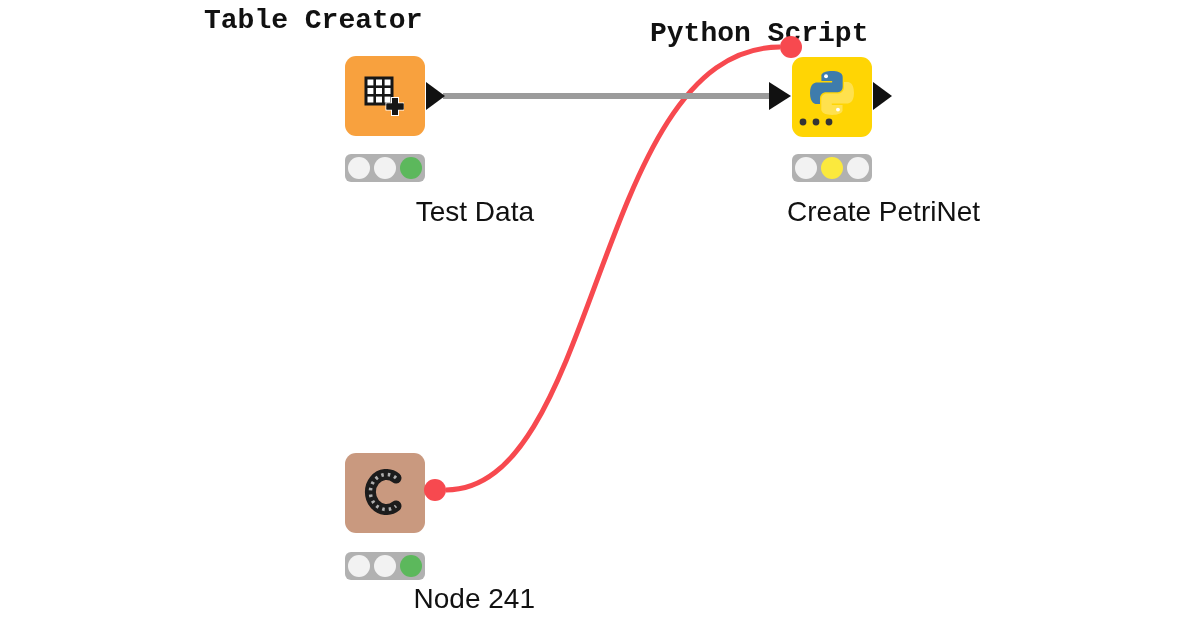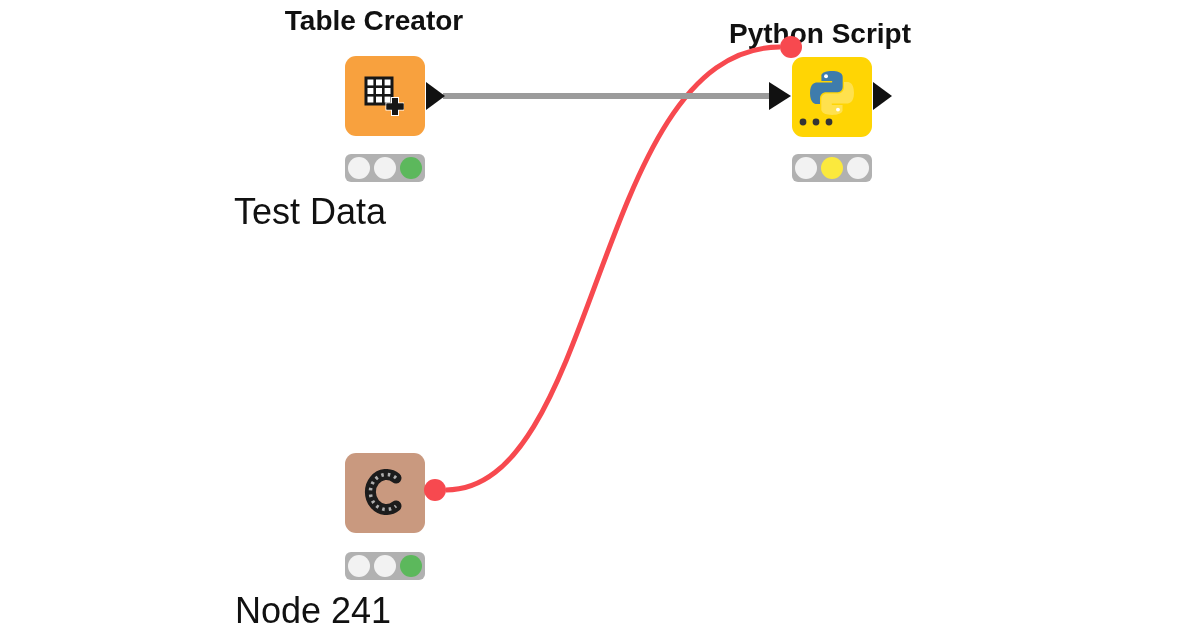--- a/index.html
+++ b/index.html
@@ -6,28 +6,29 @@
   .canvas {
     position: relative;
     width: 1200px; height: 630px;
     background: var(--canvas-bg, #fff);
     font-family: "Liberation Sans", sans-serif;
     overflow: hidden;
   }
   .node-title {
     position: absolute;
     font-size: 28px; font-weight: bold; line-height: 38px;
-    text-align: center; white-space: pre-line;
+    text-align: left; white-space: pre-line;
     color: var(--text, #111);
     width: 340px;
+    font-family: Liberation Mono, monospace;
   }
   .node-label {
     position: absolute;
-    font-size: 36px; line-height: 30px;
-    text-align: left;
+    font-size: 28px; line-height: 30px;
+    text-align: right;
     color: var(--text, #111);
     width: 300px;
   }
   .node-body {
     position: absolute;
     width: 80px; height: 80px;
     border-radius: 11px;
   }
   .node-body svg { position: absolute; }
   .traffic {
@@ -91,36 +92,37 @@
       <circle cx="31" cy="5" r="3.4" fill="#343434"></circle>
     </svg>
   </div>
 
   <div class="traffic" style="left:792px; top:154px;">
     <span class="light" style="background: rgb(242, 242, 242);"></span>
     <span class="light" style="background: rgb(251, 233, 61);"></span>
     <span class="light" style="background: rgb(242, 242, 242);"></span>
   </div>
 
+  <div class="node-label" style="left:680px; top:197px;">Create PetriNet</div>
 
 
   <div class="node-body" style="left:345px; top:453px; background: var(--node-tan);">
     <svg width="44" height="46" viewBox="0 0 44 46" style="left:18px; top:16px;">
       <path d="M33 9 A16 17.5 0 1 0 33 37" fill="none" stroke="#1c1c1c" stroke-width="11" stroke-linecap="round"></path>
       <path d="M33 9 A16 17.5 0 1 0 33 37" fill="none" stroke="#c8c8c8" stroke-width="3.5" stroke-dasharray="2.5 4" opacity="0.85"></path>
     </svg>
   </div>
 
   <div class="traffic" style="left:345px; top:552px;">
     <span class="light" style="background: rgb(242, 242, 242);"></span>
     <span class="light" style="background: rgb(242, 242, 242);"></span>
     <span class="light" style="background: rgb(92, 184, 92);"></span>
   </div>
 
-  <div class="node-label" style="left:235px; top:596px;">Node 241</div>
+  <div class="node-label" style="left:235px; top:584px;">Node 241</div>
 
   <svg class="wire-layer" width="1200" height="630" viewBox="0 0 1200 630">
 
     <path class="wire-flow" d="M 446 490 C 600 490, 595 47, 780 47"></path>
 
     <line class="wire-data" x1="443" y1="96" x2="771" y2="96"></line>
 
     <polygon class="port-tri" points="426,82 426,110 445,96"></polygon>
     <polygon class="port-tri" points="769,82 769,110 791,96"></polygon>
     <polygon class="port-tri" points="873,82 873,110 892,96"></polygon>

